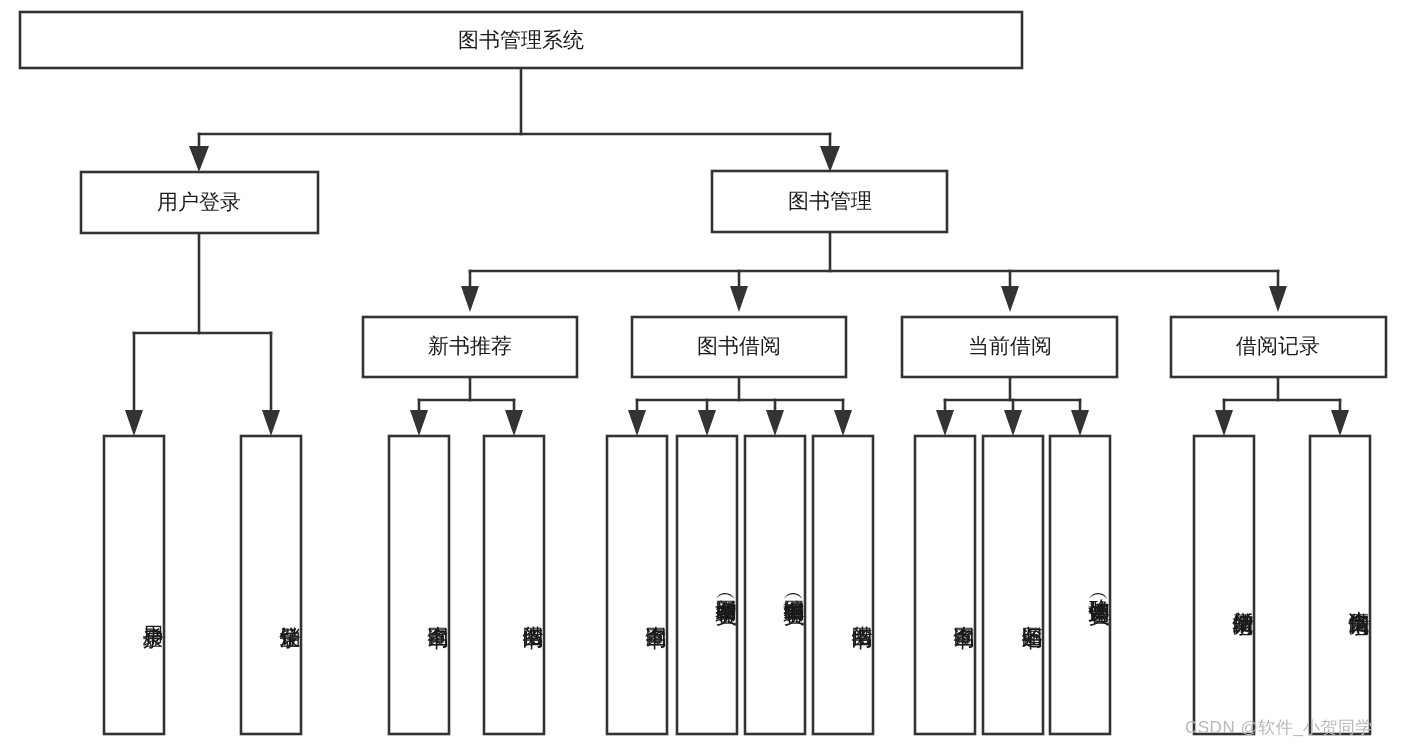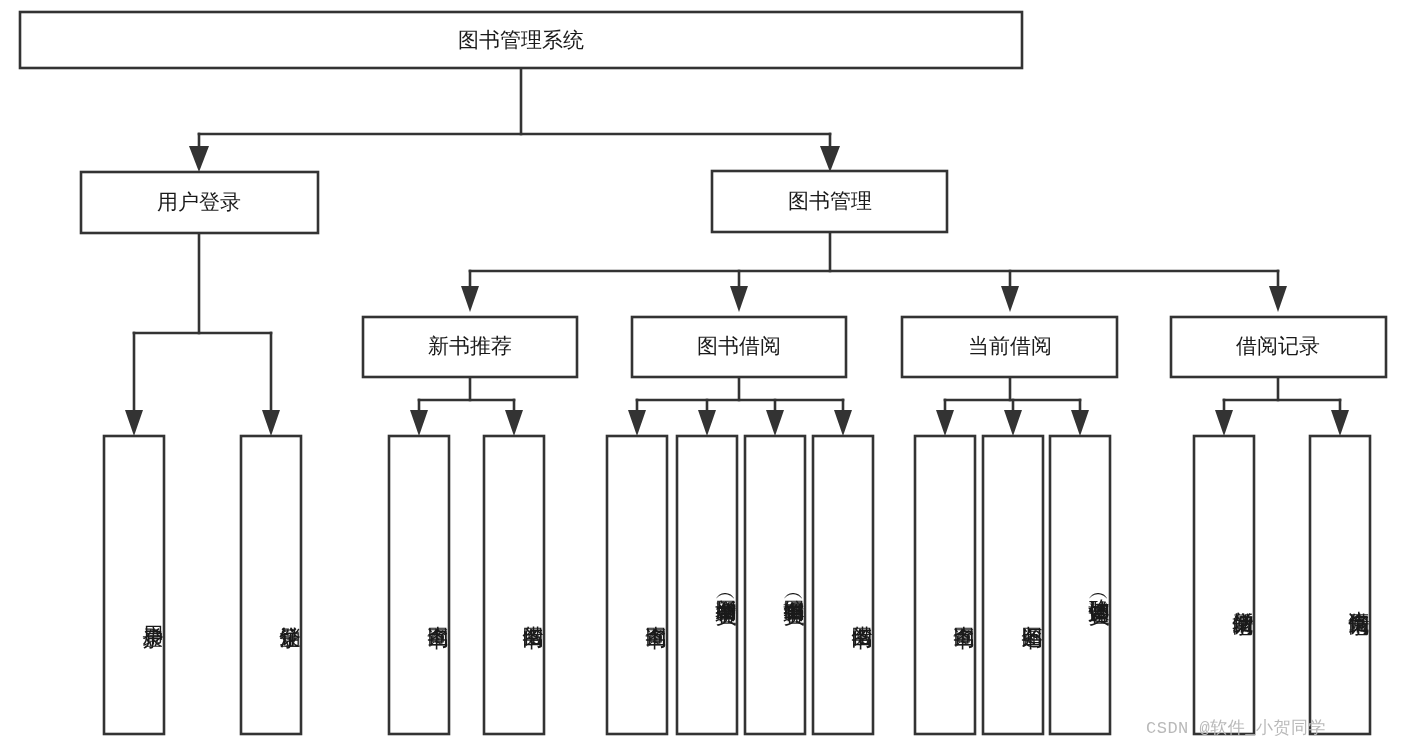--- a/index.html
+++ b/index.html
@@ -210,15 +210,15 @@
   <div class="node-label-v" style="left:607px; top:496px; width:60px; height:230px;">查询图书</div>
   <div class="node-label-v" style="left:677px; top:442px; width:60px; height:288px;">新增图书（管理员）</div>
   <div class="node-label-v" style="left:745px; top:442px; width:60px; height:288px;">编辑图书（管理员）</div>
   <div class="node-label-v" style="left:813px; top:496px; width:60px; height:230px;">借阅图书</div>
   <div class="node-label-v" style="left:915px; top:496px; width:60px; height:230px;">查询图书</div>
   <div class="node-label-v" style="left:983px; top:496px; width:60px; height:230px;">归还图书</div>
   <div class="node-label-v" style="left:1050px; top:442px; width:60px; height:288px;">确认归还（管理员）</div>
   <div class="node-label-v" style="left:1194px; top:466px; width:60px; height:262px;">新增借阅记录</div>
   <div class="node-label-v" style="left:1310px; top:466px; width:60px; height:262px;">查询借阅记录</div>
 
-  <div class="watermark" style="left:1146px; top:716px;font-family:Liberation Mono, monospace;">CSDN @软件_小贺同学</div>
+  <div class="watermark" style="left:1185px; top:716px;">CSDN @软件_小贺同学</div>
 
 </div>
 
 </body></html>

